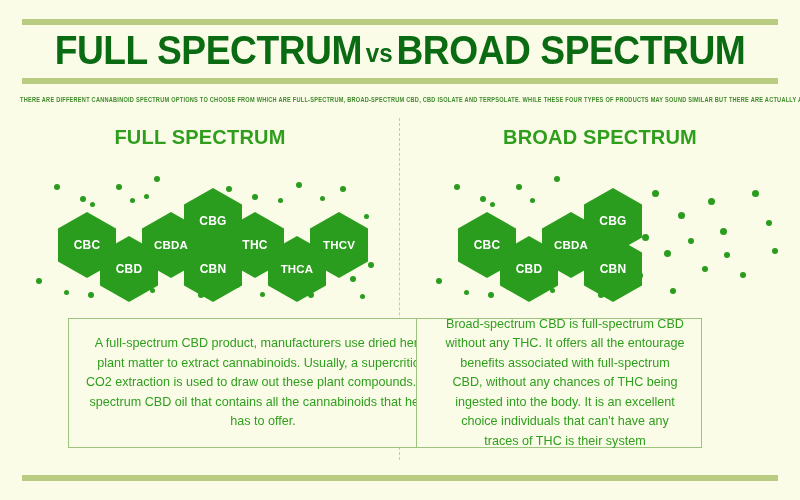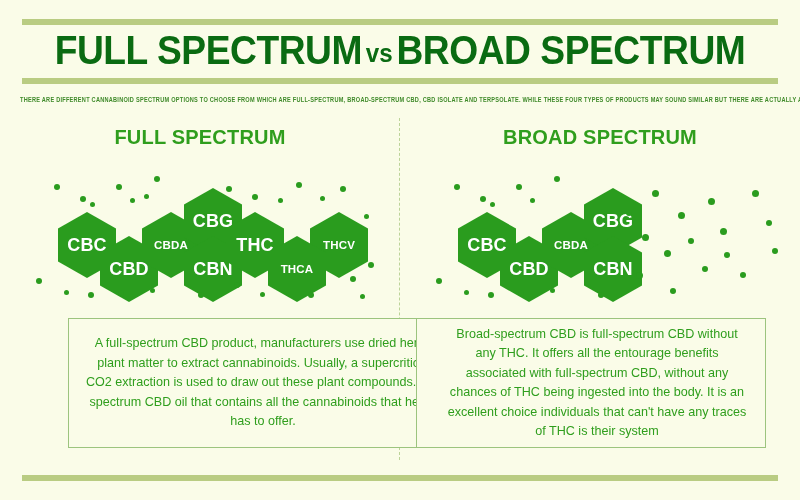--- a/index.html
+++ b/index.html
@@ -69,21 +69,21 @@
   #hexfield-right{left:420px;width:370px;}
 
   .hex{
     position:absolute;
     width:58px;height:66px;
     background:#2a9c1e;
     clip-path:polygon(50% 0%,100% 25%,100% 75%,50% 100%,0% 75%,0% 25%);
     display:flex;align-items:center;justify-content:center;
   }
   .hex span{
-    color:#ffffff;font-weight:bold;font-size:18px;
+    color:#ffffff;font-weight:bold;font-size:12px;
     letter-spacing:0.2px;line-height:12px;
   }
   .hex.small span{font-size:11.5px;}
 
   .dot{
     position:absolute;
     background:#2a9c1e;
     border-radius:50%;
   }
 
@@ -97,21 +97,21 @@
     padding:14px 16px;
   }
   .textbox p{
     margin:0;
     color:#2f9e1d;
     font-size:12.6px;
     line-height:19.5px;
     text-align:center;
   }
   #box-left{left:33px;top:318px;width:390px;height:130px;margin-left:35px;}
-  #box-right{left:416px;top:318px;width:350px;height:130px;padding-left:28px;}
+  #box-right{left:416px;top:318px;width:286px;height:130px;padding-left:28px;}
 </style>
 </head>
 <body>
 
 <div id="page">
 
   <div class="rule" id="rule-top"></div>
 
   <div id="title"><span>FULL SPECTRUM</span><span class="vs">vs</span><span>BROAD SPECTRUM</span></div>
 

